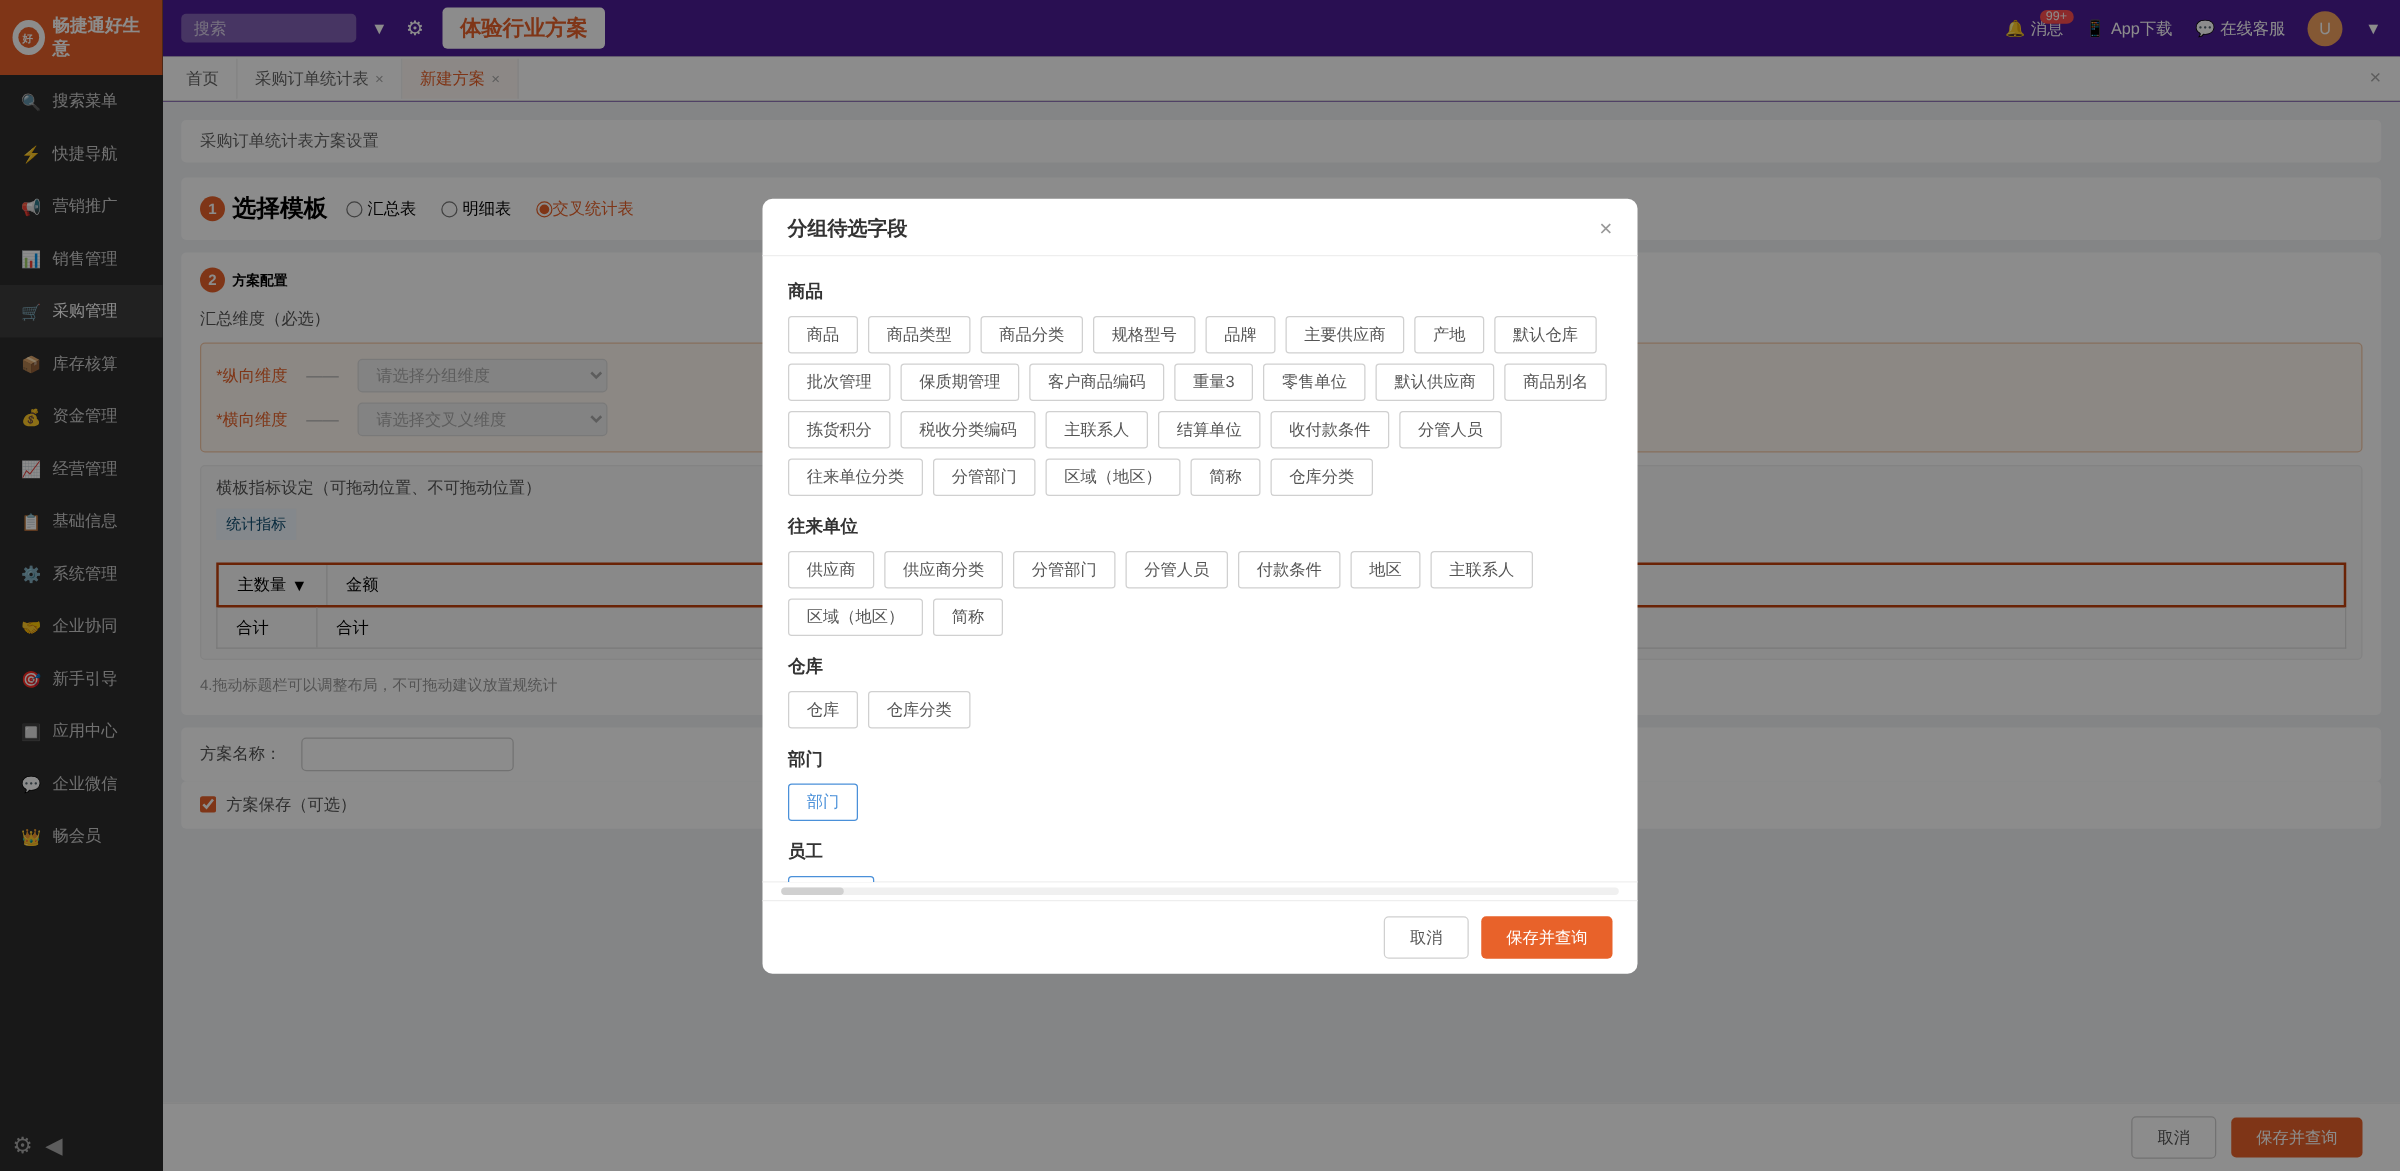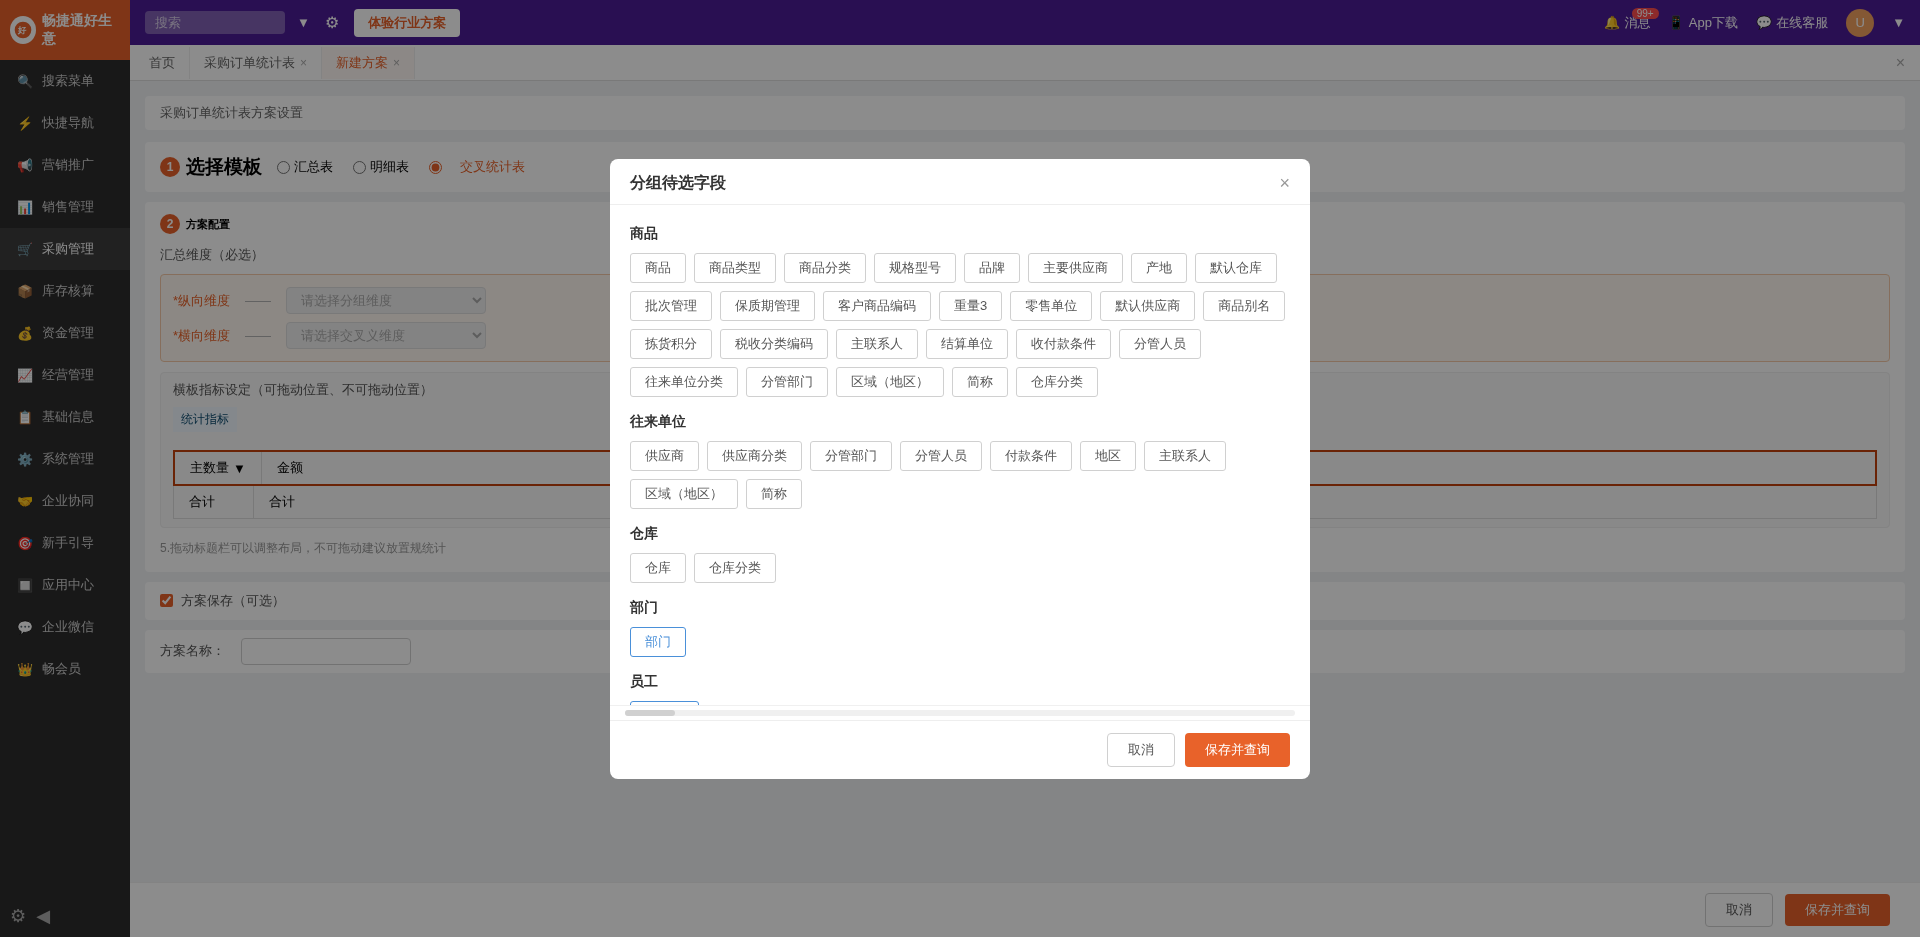--- a/index.html
+++ b/index.html
@@ -23,21 +23,21 @@
     .sidebar-footer-btn { color: #aaa; cursor: pointer; font-size: 18px; }
 
     
     .header {
       position: fixed; left: 130px; top: 0; right: 0; height: 45px; background: #4c1d95; display: flex; align-items: center; padding: 0 15px; z-index: 9; gap: 10px;
     }
     .header-search { background: rgba(255,255,255,0.3); border: none; border-radius: 4px; padding: 4px 10px; color: white; width: 140px; font-size: 13px; }
     .header-search::placeholder { color: rgba(255,255,255,0.7); }
     .header-dropdown { color: white; cursor: pointer; font-size: 13px; margin-left: 2px; }
     .header-settings { color: white; cursor: pointer; font-size: 16px; margin-left: 5px; }
-    .header-trial-btn { background: white; color: #e8622a; border: none; border-radius: 4px; padding: 5px 14px; cursor: pointer; font-size: 13px; font-weight: bold; margin-left: 5px; }
+    .header-trial-btn { background: white; color: #e8622a; border: none; border-radius: 4px; padding: 5px 14px; cursor: pointer; font-size: 17px; font-weight: bold; margin-left: 5px; }
     .header-right { margin-left: auto; display: flex; align-items: center; gap: 18px; color: white; font-size: 13px; }
     .header-right-item { display: flex; align-items: center; gap: 4px; cursor: pointer; position: relative; }
     .badge { background: #ff4d4f; color: white; border-radius: 10px; padding: 0 5px; font-size: 10px; position: absolute; top: -6px; right: -8px; }
     .avatar { width: 28px; height: 28px; background: #f0a060; border-radius: 50%; display: flex; align-items: center; justify-content: center; color: white; }
 
     
     .tabs {
       position: fixed; left: 130px; top: 45px; right: 0; height: 36px; background: #fff; border-bottom: 1px solid #ddd; display: flex; align-items: center; z-index: 8; padding: 0 5px;
     }
     .tab {
@@ -206,21 +206,21 @@
     </div>
     <div style="display:flex;gap:20px;align-items:center;">
       <label style="display:flex;align-items:center;gap:4px;cursor:pointer;font-size:13px;">
         <input type="radio" name="template" style=""> 
           <span>汇总表</span>
       </label>
       <label style="display:flex;align-items:center;gap:4px;cursor:pointer;font-size:13px;">
         <input type="radio" name="template" style=""> 
           <span>明细表</span>
       </label>
-      <label style="display:flex;align-items:center;gap:18px;cursor:pointer;font-size:13px;">
+      <label style="display:flex;align-items:center;gap:0;cursor:pointer;font-size:13px;">
         <input type="radio" name="template" checked="" style="accent-color: rgb(232, 98, 42);"> 
           <span style="color:#e8622a;">交叉统计表</span>
       </label>
     </div>
   </div>
 
   <div style="background:#fff;border-radius:4px;padding:12px 15px;margin-bottom:10px;">
     <div style="display:flex;align-items:center;gap:6px;margin-bottom:12px;">
       <span style="background:#e8622a;color:white;border-radius:50%;width:20px;height:20px;display:flex;align-items:center;justify-content:center;font-size:12px;font-weight:bold;">2</span>
       <span style="font-size:11px;font-weight:bold;">方案配置</span>
@@ -261,31 +261,31 @@
         <div style="border-right:1px solid #ddd;padding:7px 15px;font-size:13px;min-width:80px;">
           <span>合计</span>
         </div>
         <div style="padding:7px 15px;font-size:13px;">
           <span>合计</span>
         </div>
       </div>
     </div>
 
     <div style="font-size:12px;color:#999;line-height:1.8;">
-      <div>5.拖动标题栏可以调整布局，不可拖动建议放置规统计</div>
-    </div>
-  </div>
-
+      <div>4.拖动标题栏可以调整布局，不可拖动建议放置规统计</div>
+    </div>
+  </div>
+
+  <div style="background:#fff;border-radius:4px;padding:8px 15px;display:flex;align-items:center;gap:8px;">
+    <span style="font-size:13px;color:#555;">方案名称：</span>
+    <input type="text" class="save-name-input" style="">
+  </div>
   <div style="background:#fff;border-radius:4px;padding:10px 15px;margin-bottom:10px;display:flex;align-items:center;gap:8px;">
     <input type="checkbox" checked="" style="accent-color: rgb(232, 98, 42);">
     <span style="font-size:13px;color:#555;">方案保存（可选）</span>
-  </div>
-  <div style="background:#fff;border-radius:4px;padding:8px 15px;display:flex;align-items:center;gap:8px;">
-    <span style="font-size:13px;color:#555;">方案名称：</span>
-    <input type="text" class="save-name-input" style="">
   </div>
 </div>
 
 <div class="overlay"></div>
 
 <div class="modal">
   <div class="modal-header">
     <span class="modal-title">分组待选字段</span>
     <span class="modal-close">×</span>
   </div>

